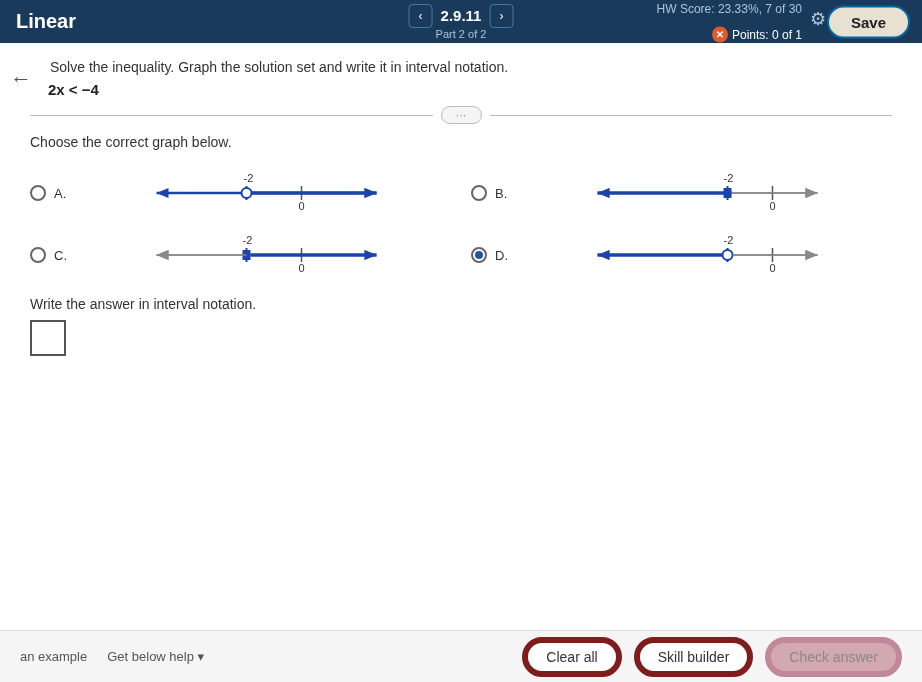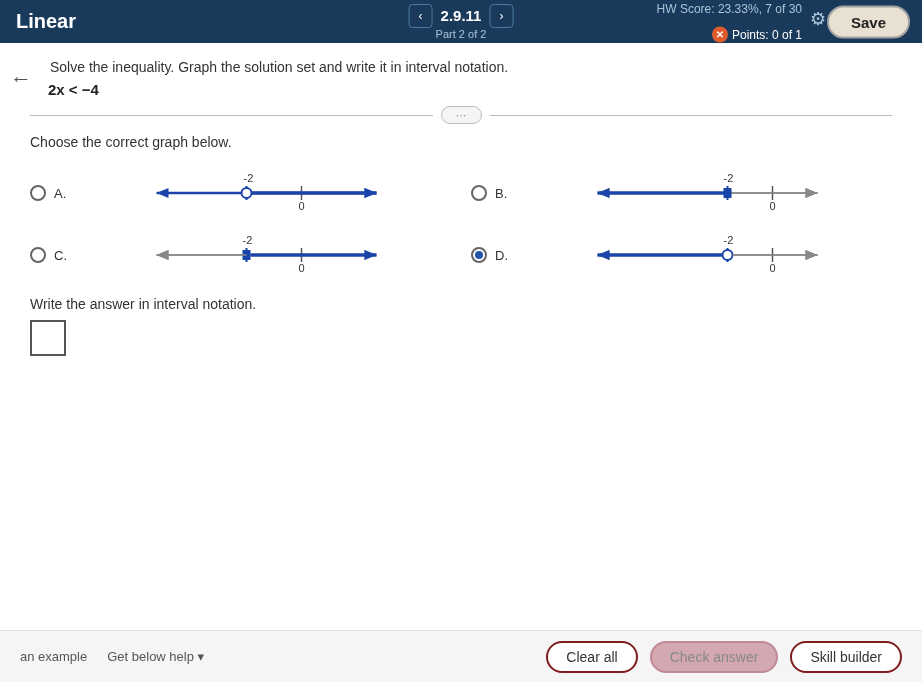--- a/index.html
+++ b/index.html
@@ -87,21 +87,21 @@
       width: 16px; height: 16px;
       display: inline-flex; align-items: center; justify-content: center;
       font-size: 10px; color: white; font-weight: bold;
     }
     #save-btn {
       position: absolute;
       right: 12px;
       top: 50%;
       transform: translateY(-50%);
       background: #e8e0d0;
-      border: 2px solid #a3a3a3;
+      border: 2px solid #0369a1;
       border-radius: 20px;
       padding: 6px 22px;
       font-size: 15px;
       font-weight: bold;
       color: #222;
       cursor: pointer;
     }
 
     
     #settings-icon {
@@ -258,21 +258,21 @@
       cursor: pointer;
       text-decoration: none;
     }
     #footer-right {
       margin-left: auto;
       display: flex;
       gap: 12px;
       align-items: center;
     }
     .footer-btn {
-      border: 2px solid #7f1d1d;
+      border: 6px solid #7f1d1d;
       border-radius: 20px;
       padding: 6px 18px;
       font-size: 14px;
       background: white;
       cursor: pointer;
       color: #333;
     }
     #check-btn {
       background: #d4a8b0;
       border-color: #c08898;
@@ -441,16 +441,16 @@
 
   <p id="write-label">Write the answer in interval notation.</p>
   <div id="answer-box"></div>
 </div>
 
 <div id="footer">
   <a id="example-link">an example</a>
   <a id="more-help-link">Get below help ▾</a>
   <div id="footer-right">
     <button class="footer-btn">Clear all</button>
+    <button class="footer-btn">Skill builder</button>
     <button class="footer-btn" id="check-btn">Check answer</button>
-    <button class="footer-btn">Skill builder</button>
   </div>
 </div>
 
 </body></html>

